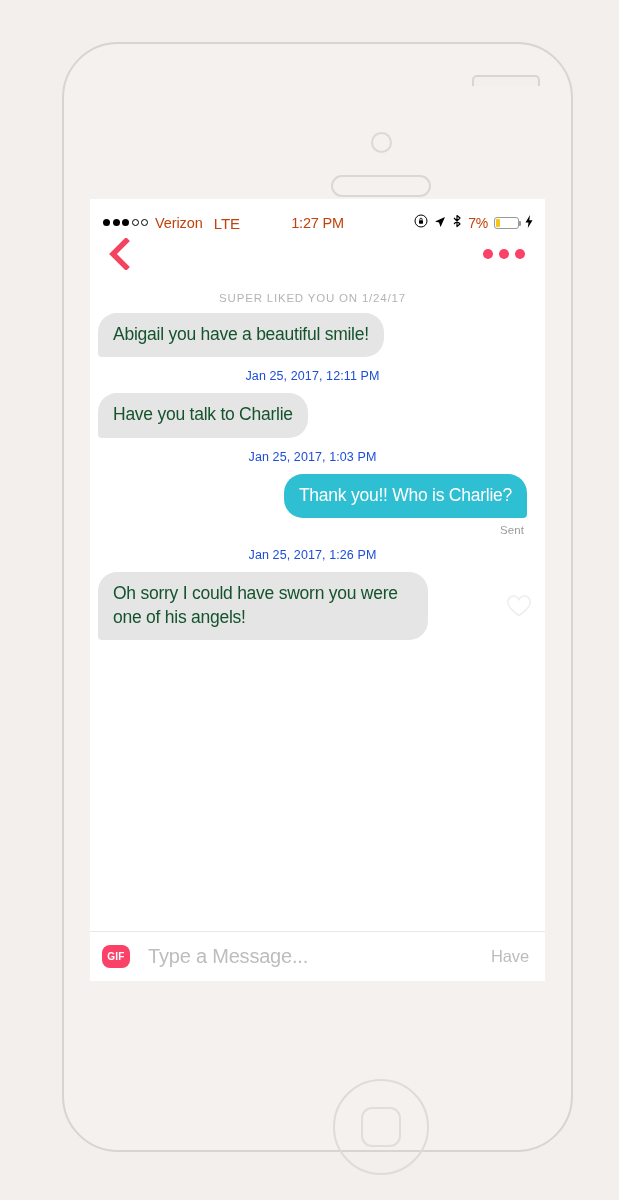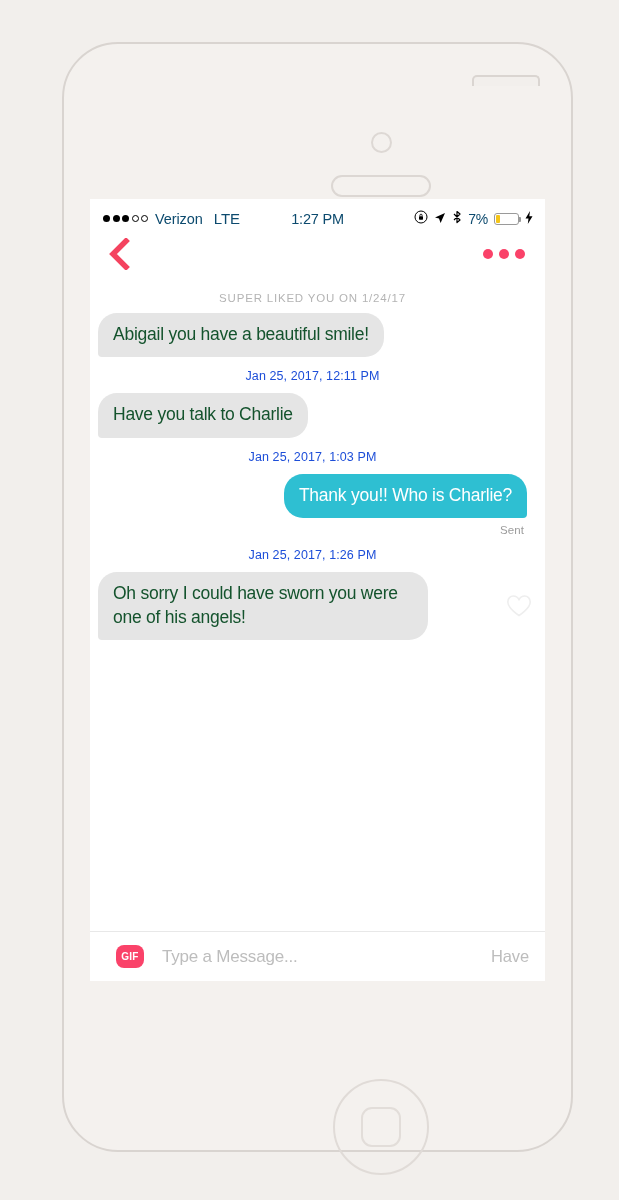--- a/index.html
+++ b/index.html
@@ -101,24 +101,23 @@
     display: flex;
     flex-direction: column;
     overflow: hidden;
   }
 
   
   #status-bar {
     height: 31px;
     flex: 0 0 31px;
     display: flex;
-    align-items: center;
-    padding: 8px 12px 0 13px;
+    padding: 16px 12px 0 13px;
     font-size: 14.5px;
-    color: #0c4a6e;
+    color: #c2410c;
     position: relative;
   }
   #signal-dots { display: flex; gap: 2.5px; align-items: center; margin-right: 7px; }
   .signal-dot { width: 7px; height: 7px; border-radius: 50%; background: #000; }
   .signal-dot.empty { background: #fff; border: 1px solid #000; width: 7px; height: 7px; }
   #carrier-name { font-size: 14.5px; letter-spacing: -0.1px; }
   #network-type { font-size: 15px; margin-left: 11px; }
   #status-time {
     position: absolute;
     left: 0; right: 0;
@@ -250,29 +249,28 @@
     border-radius: 8px;
     color: #fff;
     font-size: 10px;
     font-weight: bold;
     letter-spacing: 0.3px;
     display: flex;
     align-items: center;
     justify-content: center;
     cursor: pointer;
     flex: 0 0 auto;
-    margin-left: 14px;
   }
   #message-input {
     flex: 1;
     border: none;
     outline: none;
     background: transparent;
     font-family: "Liberation Sans", sans-serif;
-    font-size: 17px;
+    font-size: 20px;
     color: #1a1a1a;
     letter-spacing: -0.2px;
     margin-left: 18px;
   }
   #message-input::placeholder { color: #bdbdbd; }
   #send-button {
     font-size: 16.5px;
     color: #bdbdbd;
     letter-spacing: -0.1px;
     cursor: pointer;

